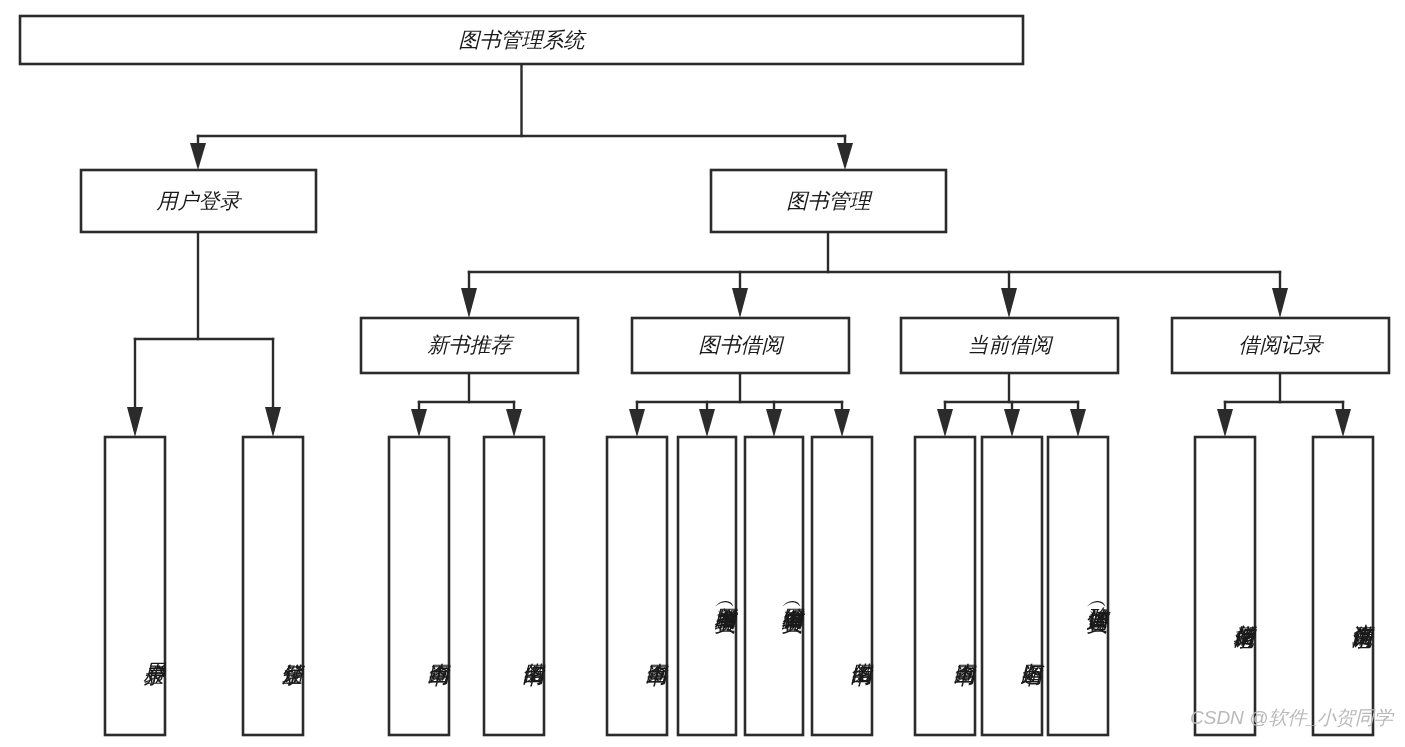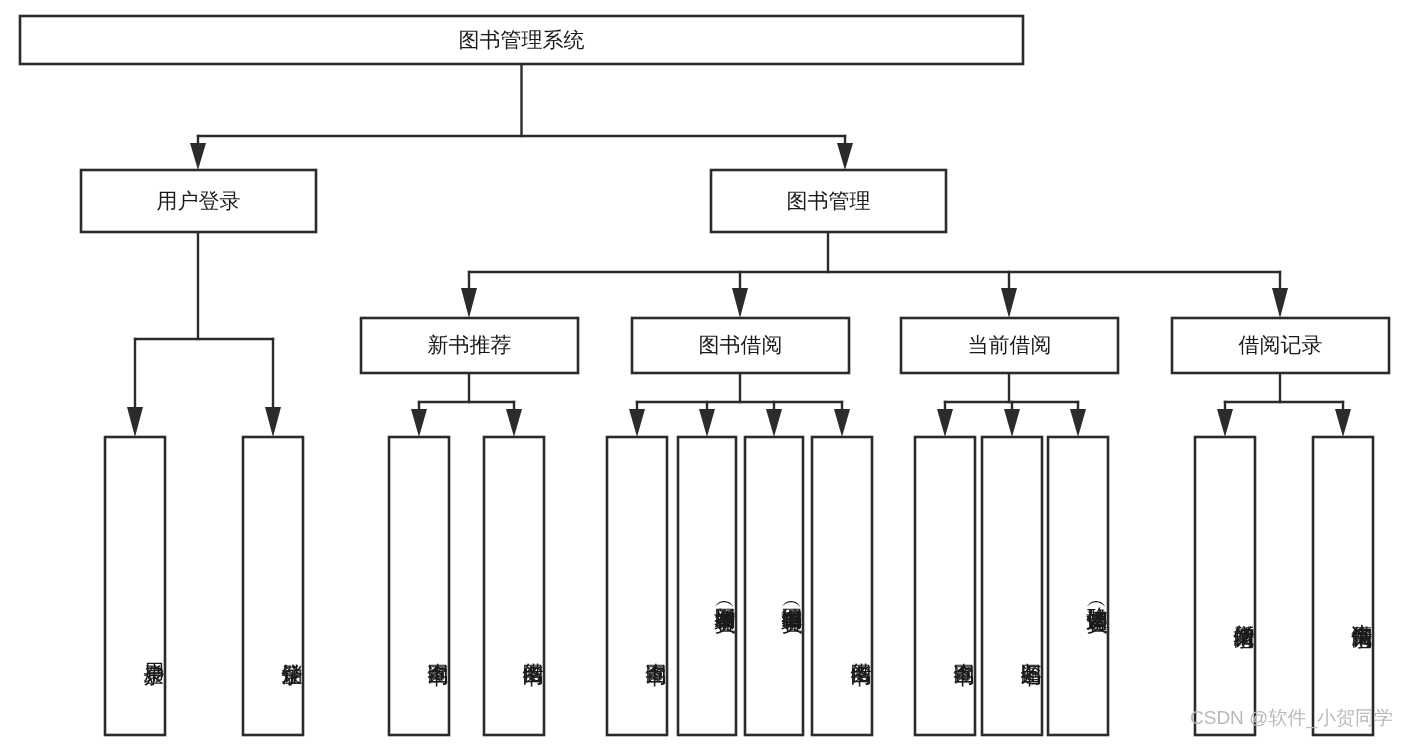--- a/index.html
+++ b/index.html
@@ -11,20 +11,21 @@
     width: 1405px;
     height: 747px;
     font-family: "Liberation Sans", sans-serif;
     overflow: hidden;
   }
   #diagram-root {
     position: relative;
     width: 1405px;
     height: 747px;
     background: #ffffff;
+    font-style: italic;
   }
   svg#flow-svg {
     position: absolute;
     left: 0;
     top: 0;
     width: 1405px;
     height: 747px;
   }
   .node-box {
     fill: #ffffff;

